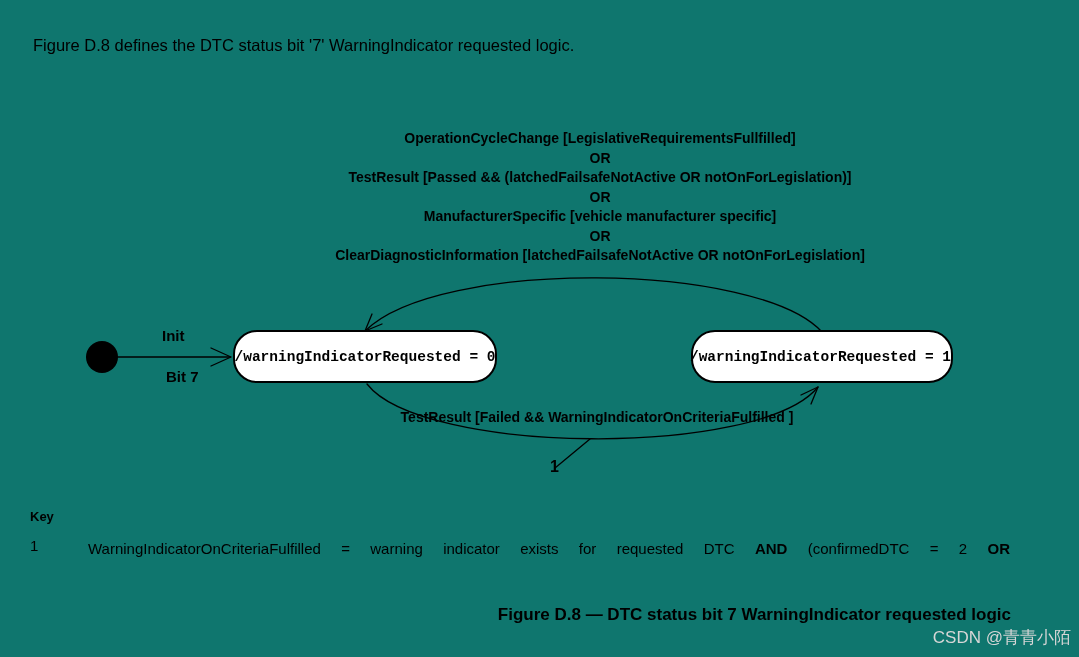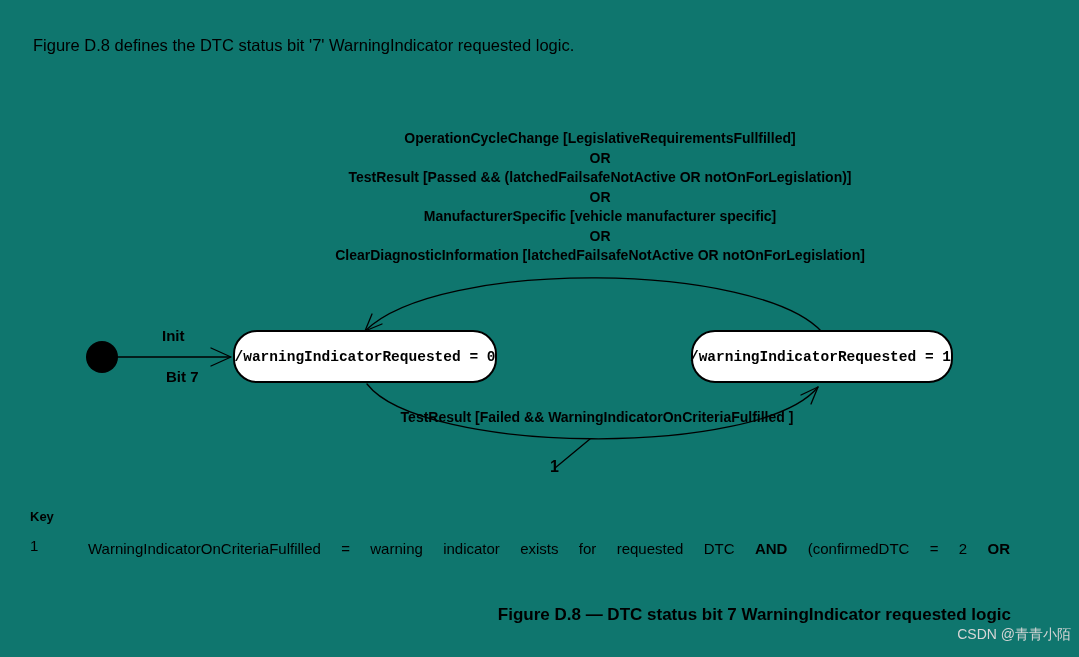--- a/index.html
+++ b/index.html
@@ -64,21 +64,21 @@
   }
   .caption {
     left: 30px; top: 605px; width: 981px;
     text-align: right;
     font-weight: bold;
     font-size: 17px;
     white-space: nowrap;
   }
   .watermark {
     right: 8px; top: 626px;
-    font-size: 14px;
+    font-size: 17px;
     color: #d6d6d6;
     white-space: nowrap;
     margin-left: 12px;
   }
 </style>
 </head>
 <body>
 
 <div class="page">
 

